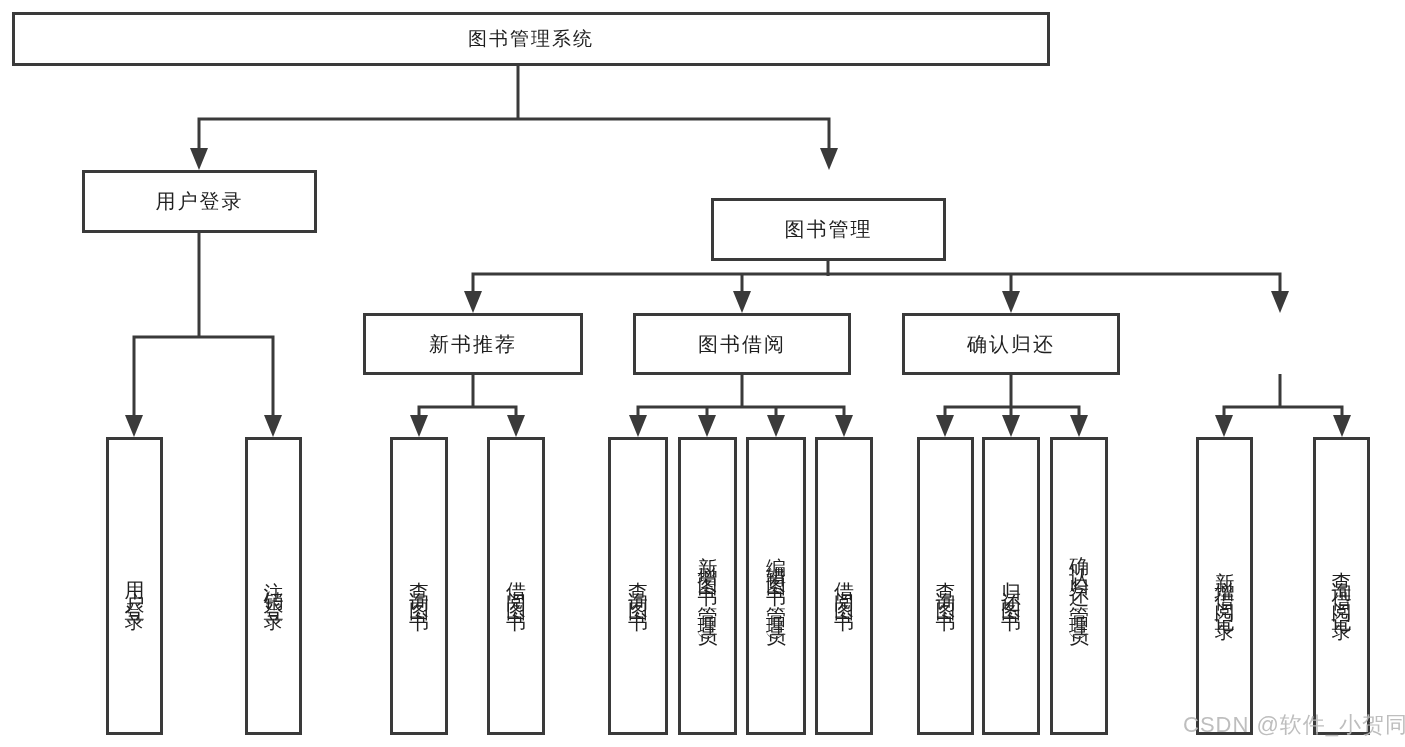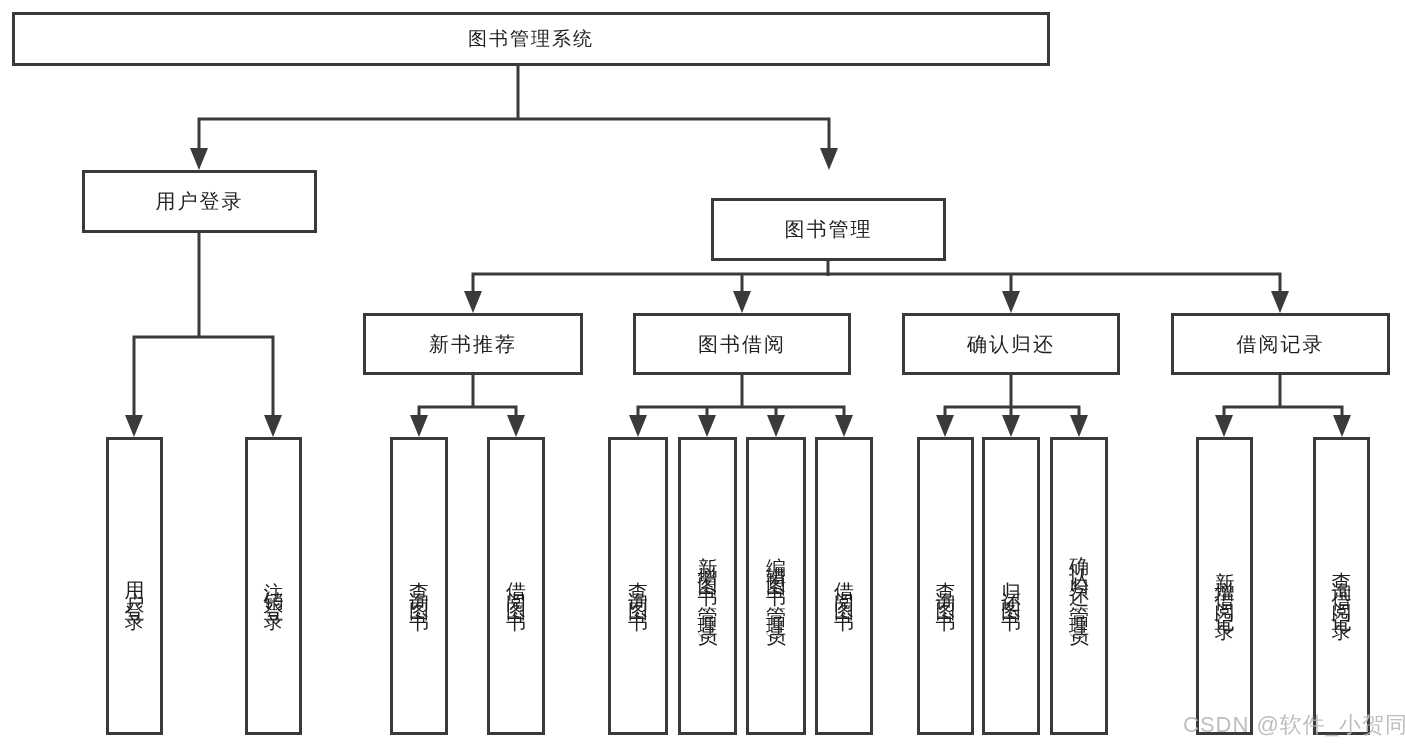--- a/index.html
+++ b/index.html
@@ -71,21 +71,20 @@
   </svg>
 
   <div class="node root-node" style="left:12px; top:12px; width:1038px; height:54px;">图书管理系统</div>
 
   <div class="node" style="left:82px; top:170px; width:235px; height:63px;">用户登录</div>
   <div class="node" style="left:711px; top:170px; width:235px; height:63px;margin-top:28px;">图书管理</div>
 
   <div class="node" style="left:633px; top:313px; width:218px; height:62px;">图书借阅</div>
   <div class="node" style="left:363px; top:313px; width:220px; height:62px;">新书推荐</div>
   <div class="node" style="left:902px; top:313px; width:218px; height:62px;">确认归还</div>
-  <div class="node" style="left:1171px; top:313px; width:219px; height:62px;">借阅记录</div>
 
   <div class="node leaf" style="left:106px; width:57px;">
     <span class="vtext">用户登录</span>
   </div>
   <div class="node leaf" style="left:245px; width:57px;">
     <span class="vtext">注销登录</span>
   </div>
 
   <div class="node leaf" style="left:390px; width:58px;">
     <span class="vtext">查询图书</span>

